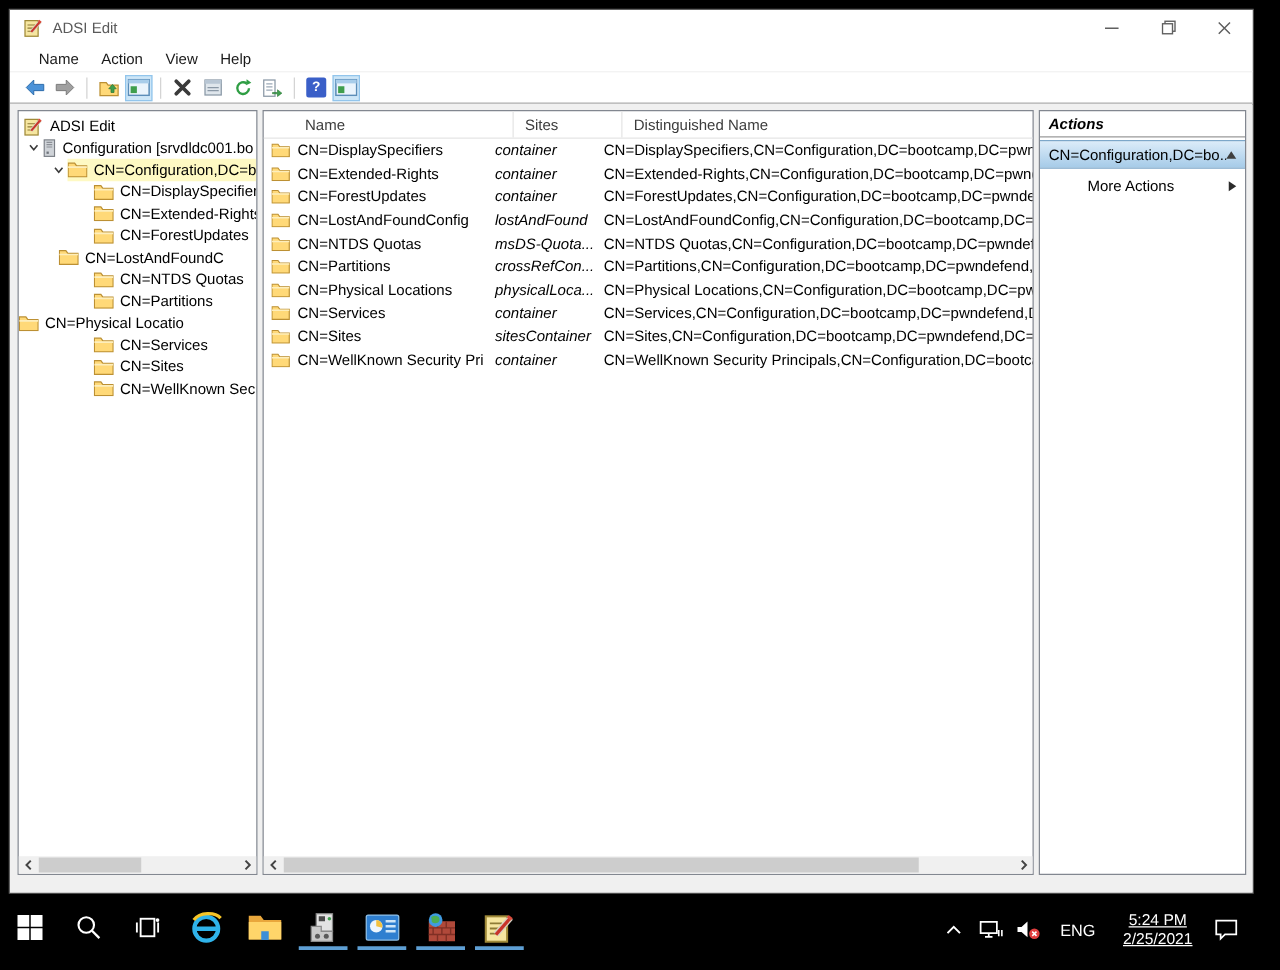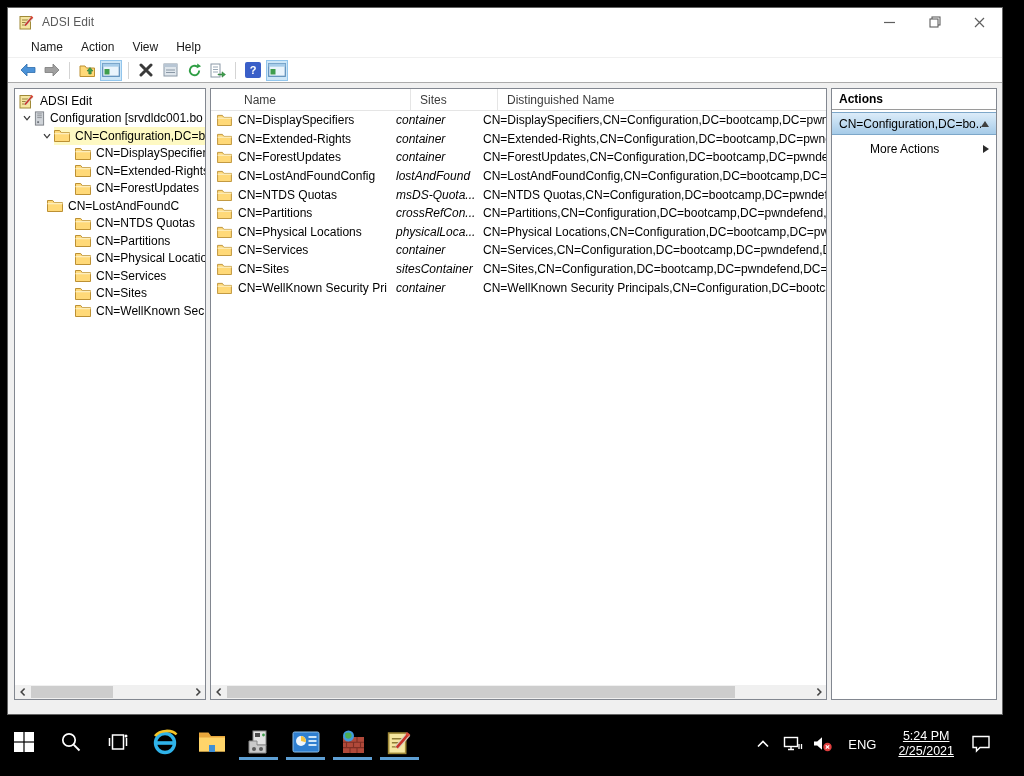--- a/index.html
+++ b/index.html
@@ -53,21 +53,21 @@
   .hcell { display:flex; align-items:center; padding-left:9px; border-right:1px solid #e5e5e5; overflow:hidden; white-space:nowrap; }
   .hc-name { width:176px; } .hc-class { width:87px; } .hc-dn { flex:1; border-right:none; }
   .list-row { height:18.6px; display:flex; align-items:center; white-space:nowrap; }
   .lc { overflow:hidden; white-space:nowrap; flex:none; }
   .lc-name { width:176px; display:flex; align-items:center; padding-left:6px; }
   .lc-name .fico { margin-right:6px; flex:none; }
   .lc-class { width:87px; padding-left:9px;font-style:italic; }
   .lc-dn { flex:1; padding-left:9px; }
 
   
-  .act-header { height:21px; display:flex; align-items:center; padding-left:7px; font-weight:bold; border-bottom:1px solid #9a9a9a; }
+  .act-header { height:21px; display:flex; align-items:center; padding-left:7px; font-weight:bold; border-bottom:1px solid #9a9a9a;font-style:italic; }
   .act-sel {
     height:23px; display:flex; align-items:center; padding:0 7px;
     background:linear-gradient(#dcecf9, #a6cbe8);
     border-top:1px solid #7da7c9; border-bottom:1px solid #7da7c9;
     margin-top:2px;
   }
   .act-sel .albl { flex:1; overflow:hidden; white-space:nowrap; }
   .act-more { height:22px; display:flex; align-items:center; padding-left:38px; margin-top:3px; }
   .act-more .albl { flex:1; }
   .tri-up { width:0; height:0; border-left:4px solid transparent; border-right:4px solid transparent; border-bottom:6px solid #3f3f3f; }
@@ -303,21 +303,21 @@
             </div>
         </div>
         <div class="tree-row" style="padding-left:60px">
           <svg class="nico" width="16" height="13">
               <use href="#ic-folder"></use>
             </svg>
           <div class="row-inner">
               <span class="tlabel">CN=Partitions</span>
             </div>
         </div>
-        <div class="tree-row" style="padding-left:60px">
+        <div class="tree-row" style="">
           <svg class="nico" width="16" height="13">
               <use href="#ic-folder"></use>
             </svg>
           <div class="row-inner">
               <span class="tlabel">CN=Physical Locatio</span>
             </div>
         </div>
         <div class="tree-row" style="padding-left:60px">
           <svg class="nico" width="16" height="13">
               <use href="#ic-folder"></use>

